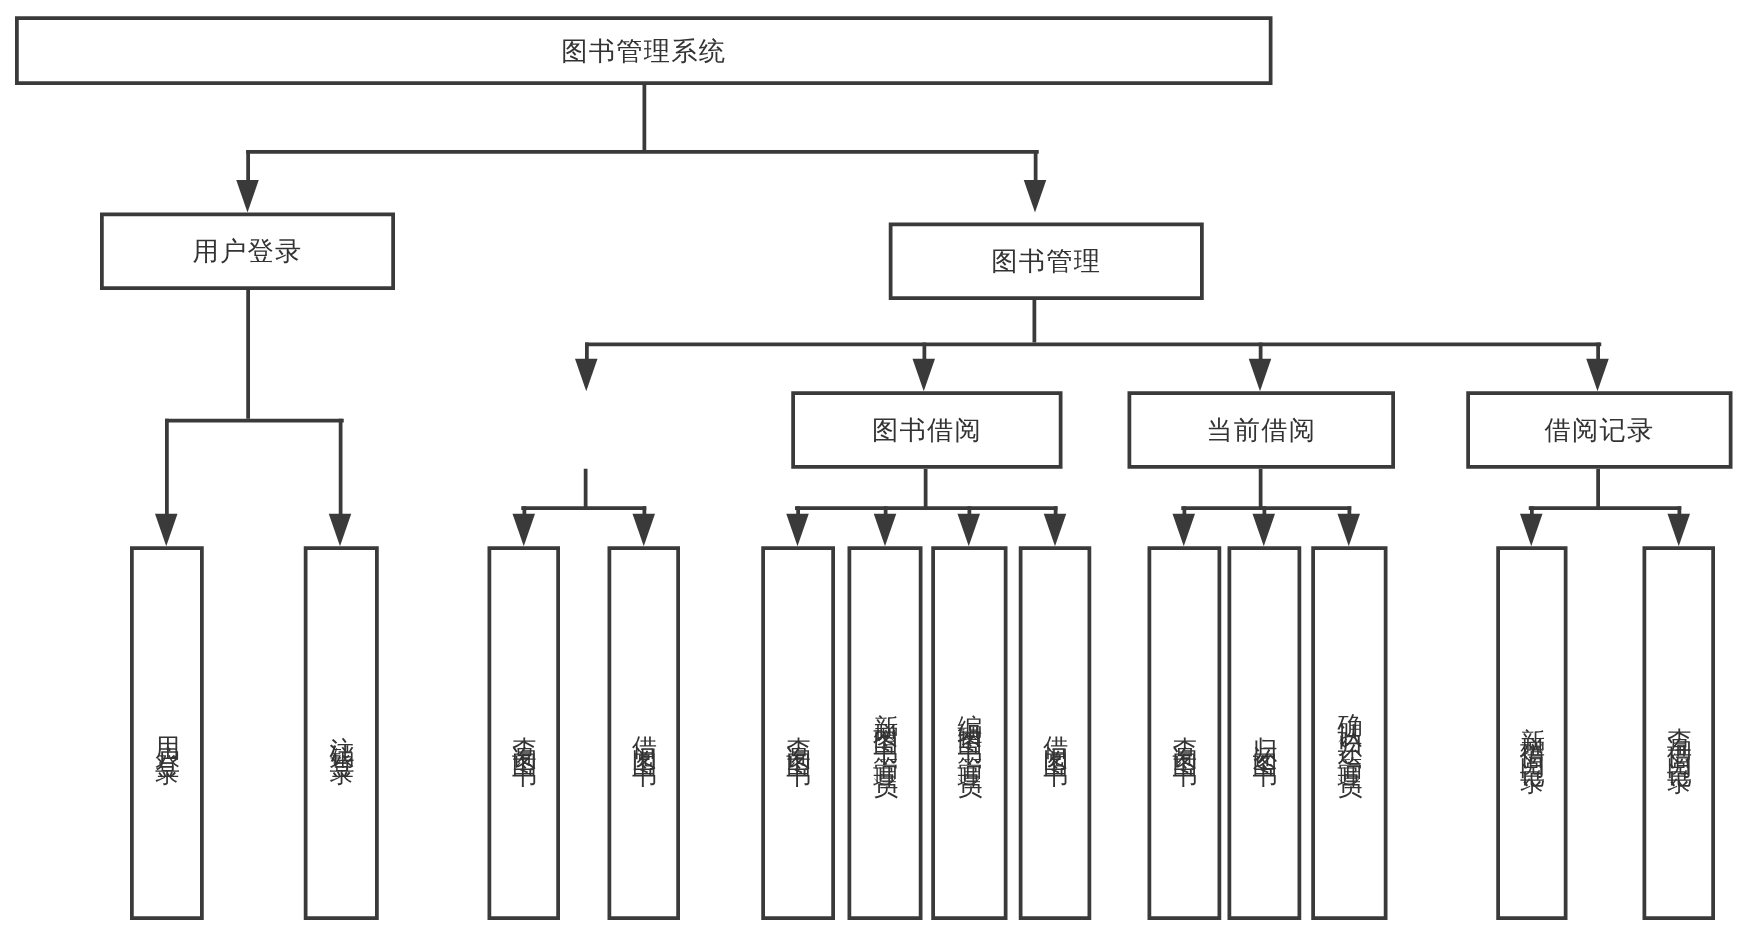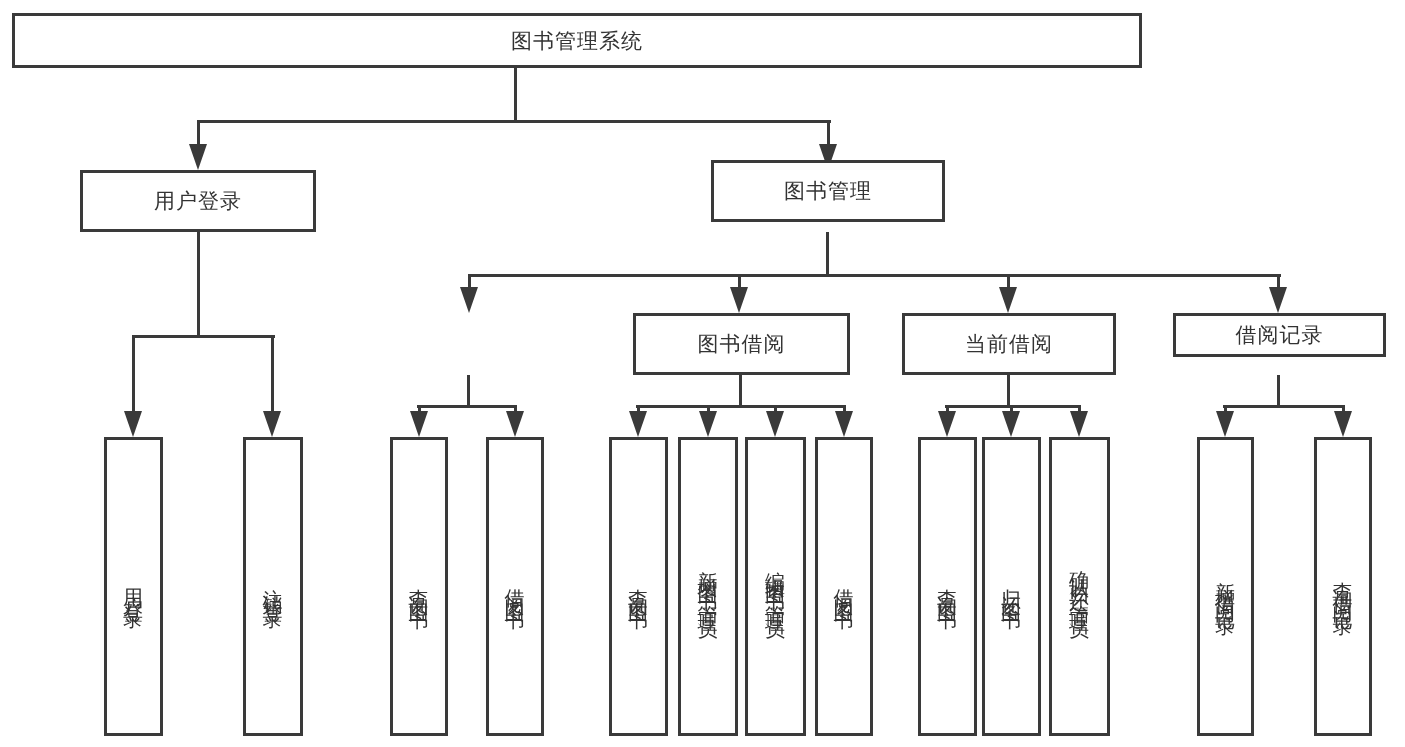--- a/index.html
+++ b/index.html
@@ -89,38 +89,38 @@
   <div class="vline" style="left:1078px;top:405px;width:3px;height:8px"></div>
   <div class="tri" style="left:1070px;top:411px"></div>
 
   <div class="vline" style="left:1277px;top:375px;width:3px;height:33px"></div>
   <div class="hline" style="left:1223px;top:405px;width:122px;height:3px"></div>
   <div class="vline" style="left:1224px;top:405px;width:3px;height:8px"></div>
   <div class="tri" style="left:1216px;top:411px"></div>
   <div class="vline" style="left:1342px;top:405px;width:3px;height:8px"></div>
   <div class="tri" style="left:1334px;top:411px"></div>
 
-  <div class="box hbox" style="left:12px;top:13px;width:1130px;height:55px">
+  <div class="box hbox" style="left:12px;top:13px;width:1006px;height:55px">
     <span class="lbl">图书管理系统</span>
   </div>
 
   <div class="box hbox" style="left:80px;top:170px;width:236px;height:62px">
     <span class="lbl">用户登录</span>
   </div>
-  <div class="box hbox" style="left:711px;top:160px;width:234px;height:62px">
+  <div class="box hbox" style="left:711px;top:178px;width:252px;height:62px">
     <span class="lbl">图书管理</span>
   </div>
 
   <div class="box hbox" style="left:633px;top:313px;width:217px;height:62px">
     <span class="lbl">图书借阅</span>
   </div>
   <div class="box hbox" style="left:902px;top:313px;width:214px;height:62px">
     <span class="lbl">当前借阅</span>
   </div>
-  <div class="box hbox" style="left:1173px;top:313px;width:213px;height:44px">
+  <div class="box hbox" style="left:1173px;top:313px;width:213px;height:62px">
     <span class="lbl">借阅记录</span>
   </div>
 
   <div class="box leaf" style="left:104px;top:437px;width:59px;height:299px">
     <span class="lbl">用户登录</span>
   </div>
   <div class="box leaf" style="left:243px;top:437px;width:60px;height:299px">
     <span class="lbl">注销登录</span>
   </div>
 

